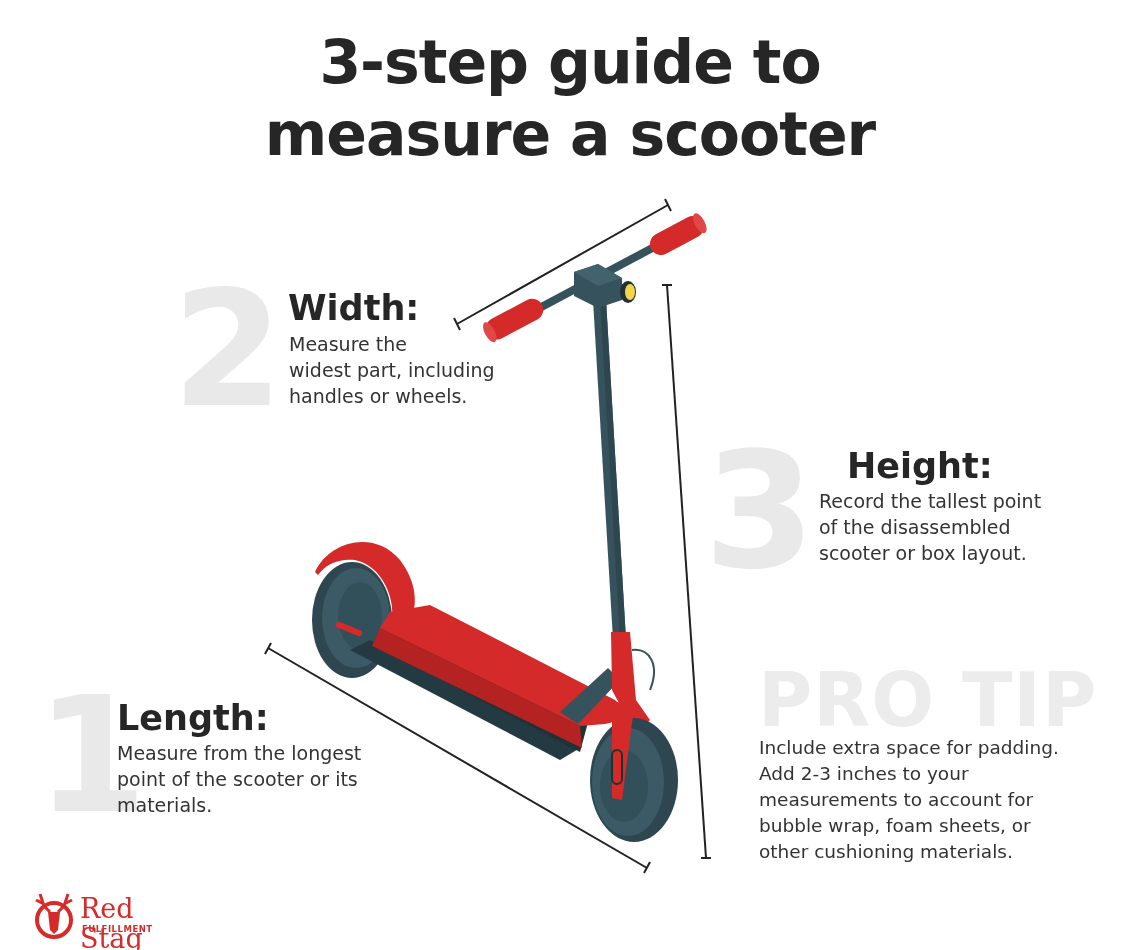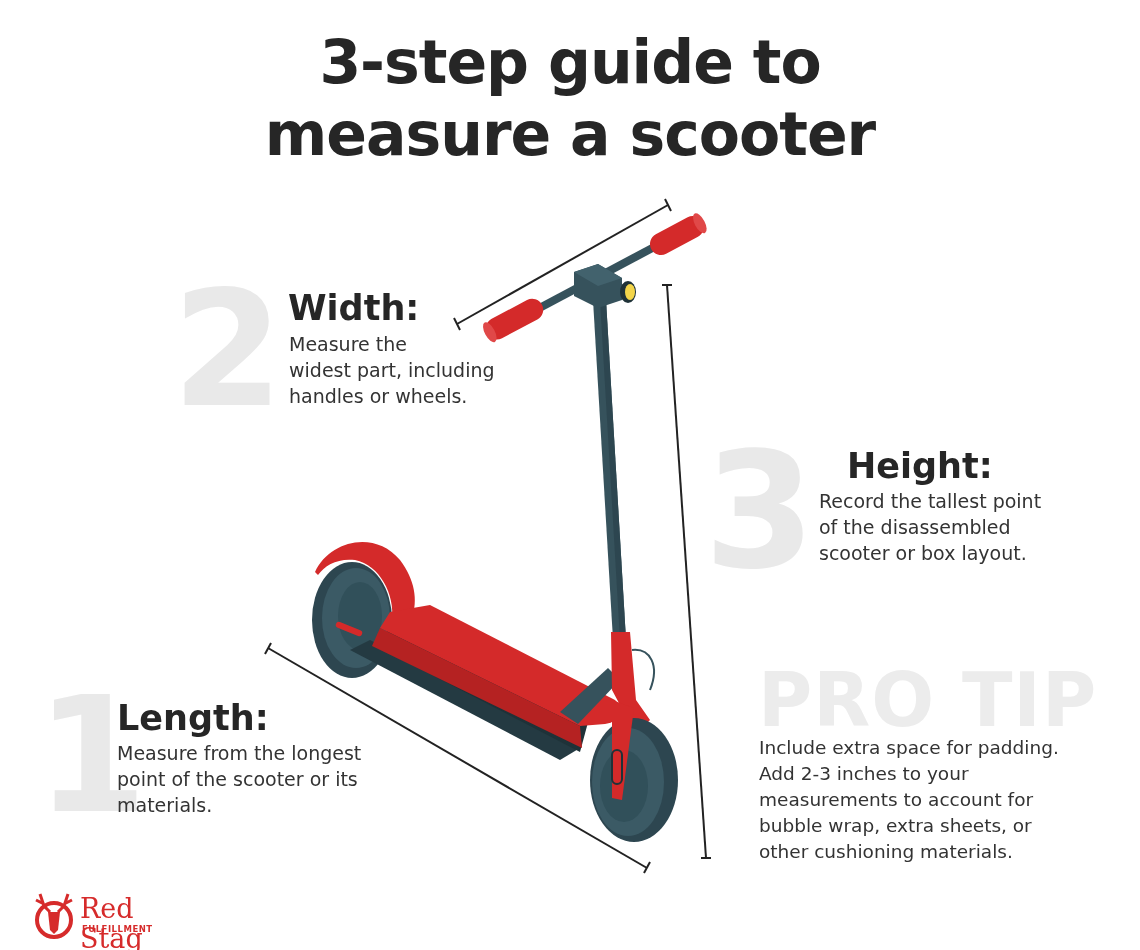--- a/index.html
+++ b/index.html
@@ -128,21 +128,21 @@
 <div class="step-body" style="left:117px; top:740px;">
   <div>Measure from the longest</div>
   <div>point of the scooter or its</div>
   <div>materials.</div>
 </div>
 
 <div class="step-body" style="left:759px; top:735px; font-size:18.5px; line-height:26px;">
   <div>Include extra space for padding.</div>
   <div>Add 2-3 inches to your</div>
   <div>measurements to account for</div>
-  <div>bubble wrap, extra sheets, or</div>
+  <div>bubble wrap, foam sheets, or</div>
   <div>other cushioning materials.</div>
 </div>
 
 <div class="logo">
   <svg width="46" height="50" viewBox="0 0 46 50" style="position:absolute; left:0; top:0;">
     <circle cx="22" cy="30" r="17" fill="none" stroke="#d62b2b" stroke-width="4"></circle>
     <path d="M8 4 L12 16 L18 22 M4 10 L12 14 M36 4 L32 16 L26 22 M40 10 L32 14" stroke="#d62b2b" stroke-width="3" fill="none"></path>
     <path d="M16 22 L28 22 L26 40 L22 44 L18 40 Z" fill="#d62b2b"></path>
   </svg>
   <div class="logo-name">Red Stag</div>

